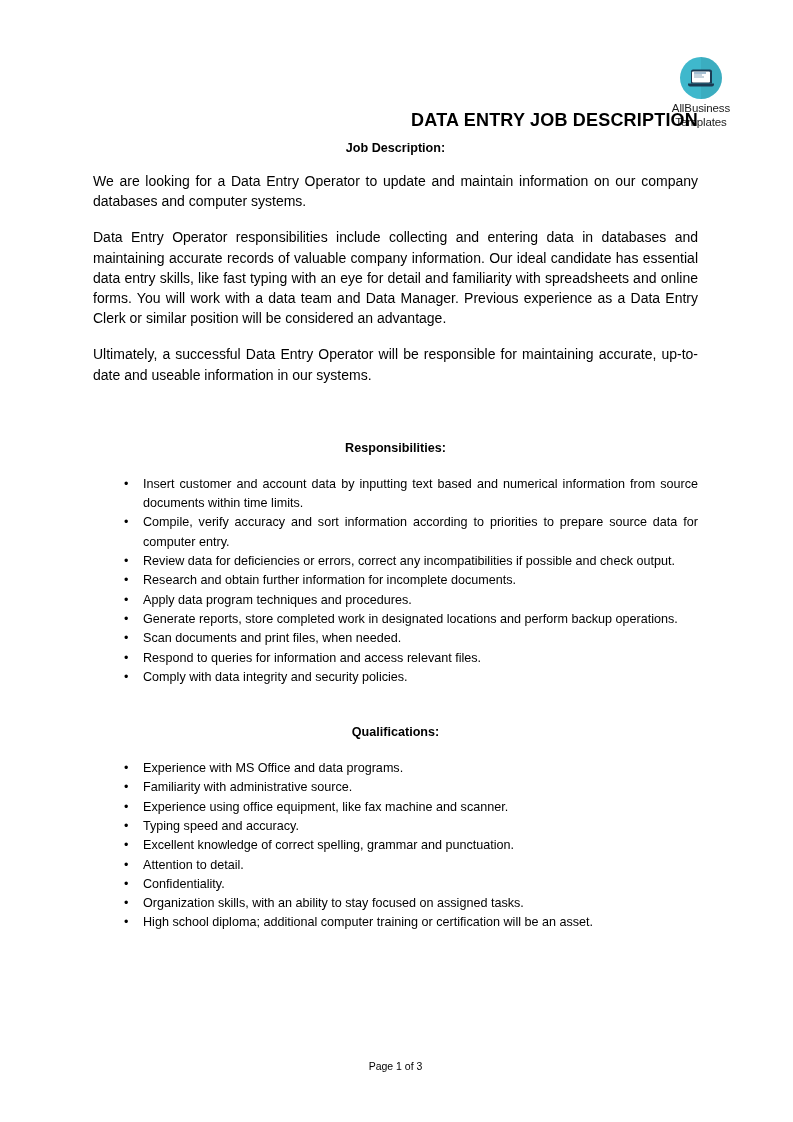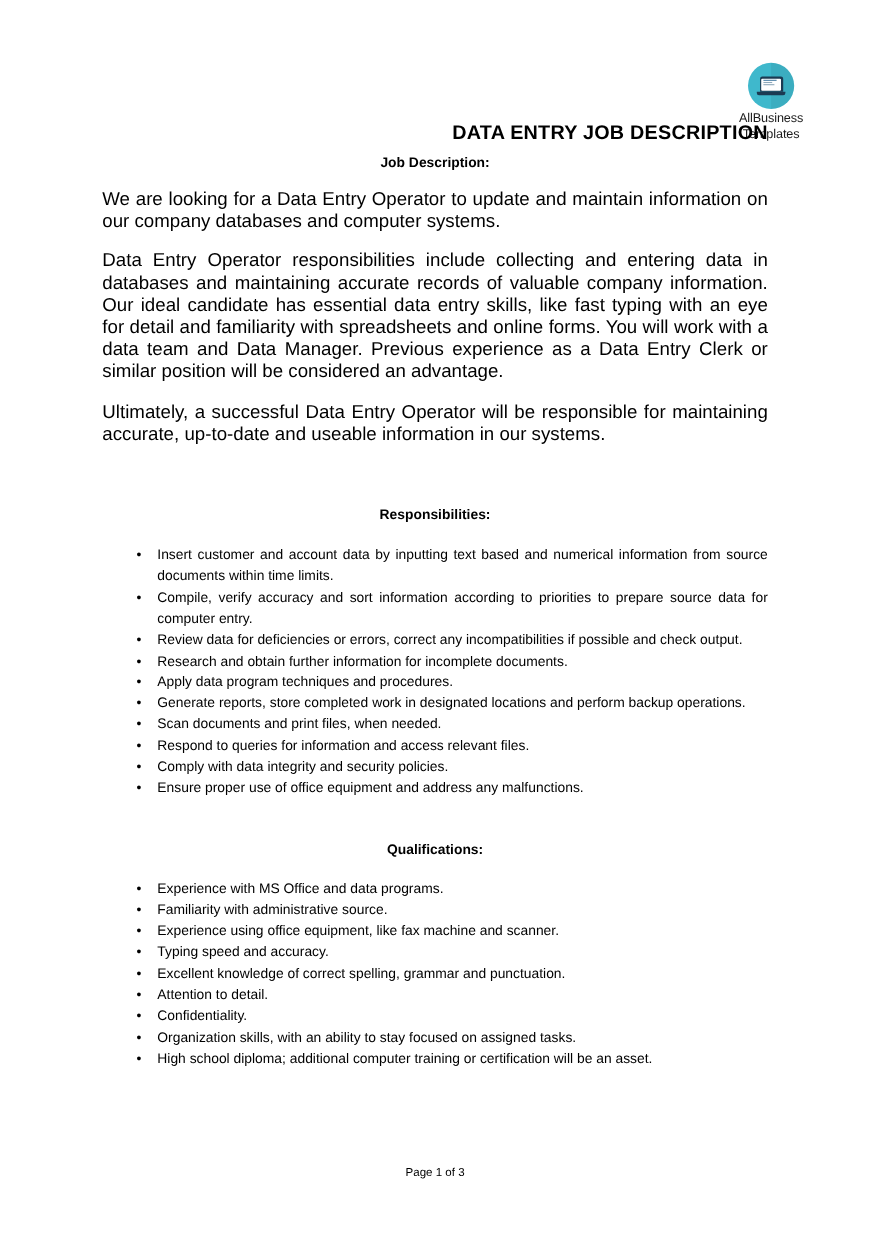--- a/index.html
+++ b/index.html
@@ -119,21 +119,21 @@
 
   .section-heading {
     font-size: 12.6px;
     font-weight: bold;
     color: #000;
     margin: 0;
     text-align: center;
   }
 
   p.para {
-    font-size: 17px;
+    font-size: 14px;
     line-height: 20.2px;
     text-align: justify;
     margin: 0;
     color: #000;
   }
 
   .gap-sm { height: 16px; }
   .gap-md { height: 20px; }
   .gap-lg { height: 38px; }
   .gap-xl { height: 56px; }
@@ -222,21 +222,20 @@
     <ul class="bullets justified">
       <li>Insert customer and account data by inputting text based and numerical information from source documents within time limits.</li>
       <li>Compile, verify accuracy and sort information according to priorities to prepare source data for computer entry.</li>
       <li>Review data for deficiencies or errors, correct any incompatibilities if possible and check output.</li>
       <li>Research and obtain further information for incomplete documents.</li>
       <li>Apply data program techniques and procedures.</li>
       <li>Generate reports, store completed work in designated locations and perform backup operations.</li>
       <li>Scan documents and print files, when needed.</li>
       <li>Respond to queries for information and access relevant files.</li>
       <li>Comply with data integrity and security policies.</li>
-      <li>Ensure proper use of office equipment and address any malfunctions.</li>
     </ul>
 
     <div class="gap-lg"></div>
 
     <div class="section-heading">Qualifications:</div>
     <div class="gap-md"></div>
 
     <ul class="bullets plain">
       <li>Experience with MS Office and data programs.</li>
       <li>Familiarity with administrative source.</li>

